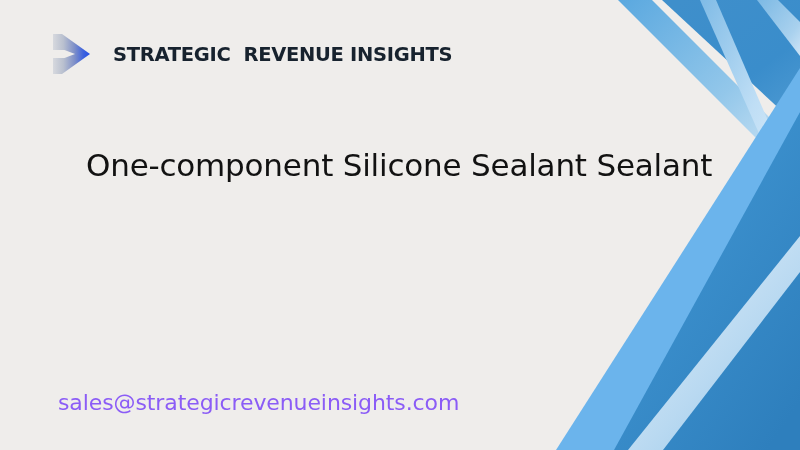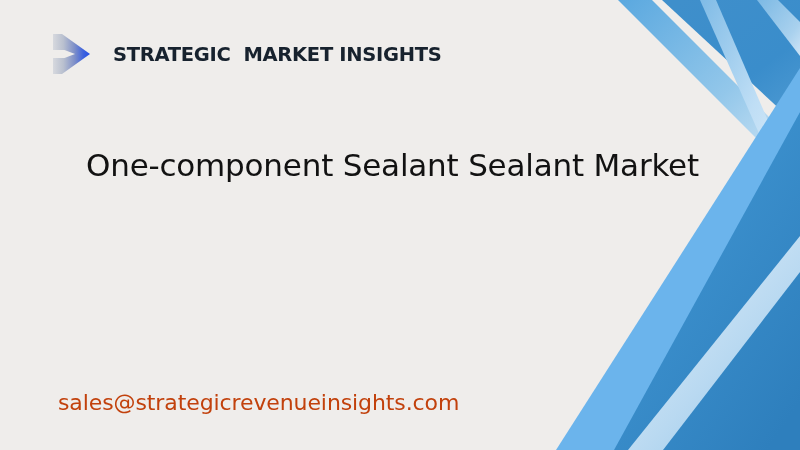--- a/index.html
+++ b/index.html
@@ -91,21 +91,21 @@
   
   #email {
     position: absolute;
     left: 58px;
     top: 390px;
     font-family: "DejaVu Sans", "Liberation Sans", sans-serif;
     font-weight: normal;
     font-size: 22px;
     line-height: 26px;
     letter-spacing: -0.1px;
-    color: #c2410c;
+    color: #8b5cf6;
     text-decoration: none;
     white-space: nowrap;
   }
 </style>
 </head>
 <body>
 
 <div id="slide">
 
   <svg id="decor" viewBox="0 0 800 450" width="800" height="450" preserveAspectRatio="none" aria-hidden="true">
@@ -171,21 +171,21 @@
           <stop offset="82%" stop-color="#3f63dd"></stop>
           <stop offset="100%" stop-color="#2550e8"></stop>
         </linearGradient>
       </defs>
       <path fill="url(#markGrad)" d="M3,6 L3,46 L12,46 L40,26 L12,6 Z"></path>
       <path fill="#efedeb" d="M3,22 L3,30 L14.5,30 L25,26 L14.5,22 Z"></path>
     </svg>
 
     <div id="logo-text">
       <div class="wordmark-line">STRATEGIC</div>
-      <div class="wordmark-line">MARKET INSIGHTS</div>
+      <div class="wordmark-line">REVENUE INSIGHTS</div>
     </div>
   </div>
 
-  <h1 id="title">One-component Sealant Sealant Market</h1>
+  <h1 id="title">One-component Silicone Sealant Sealant</h1>
 
   <a id="email" href="#">sales@strategicrevenueinsights.com</a>
 
 </div>
 
 </body></html>

